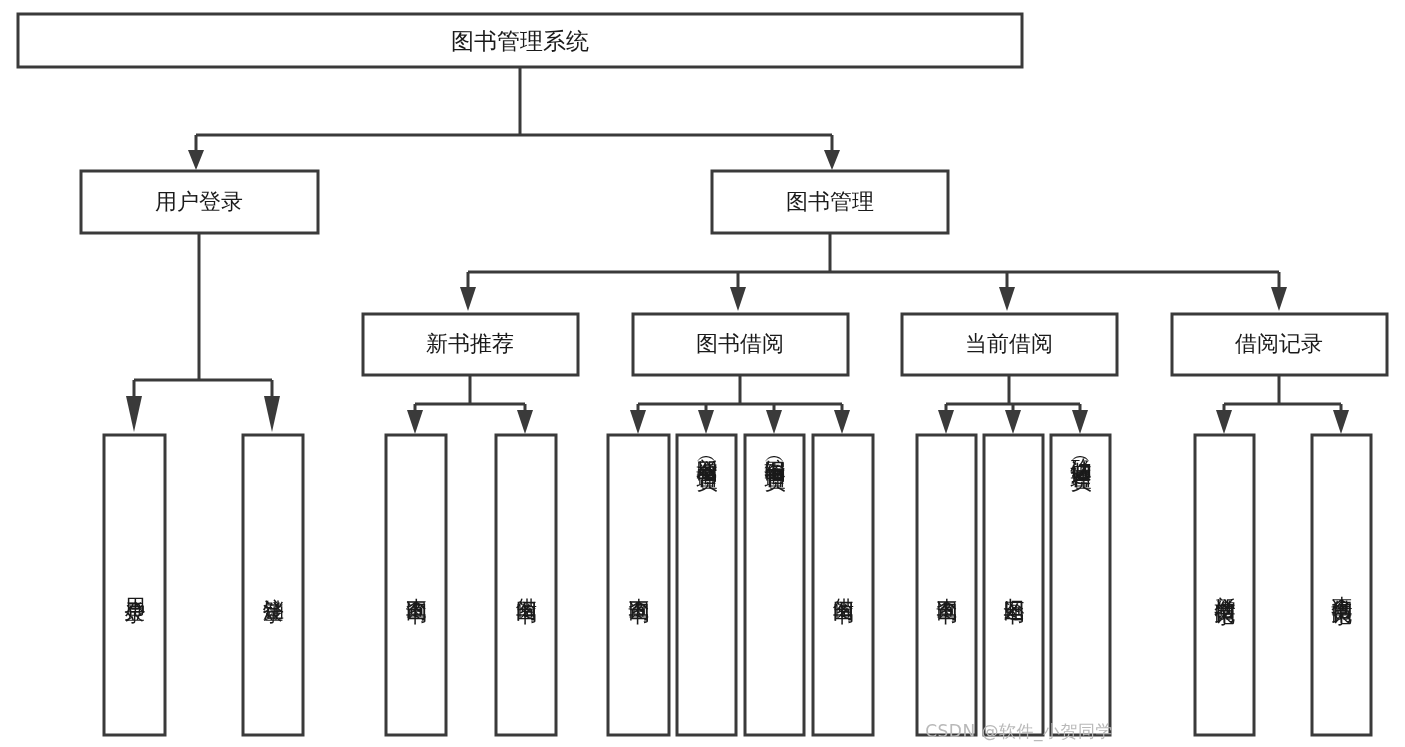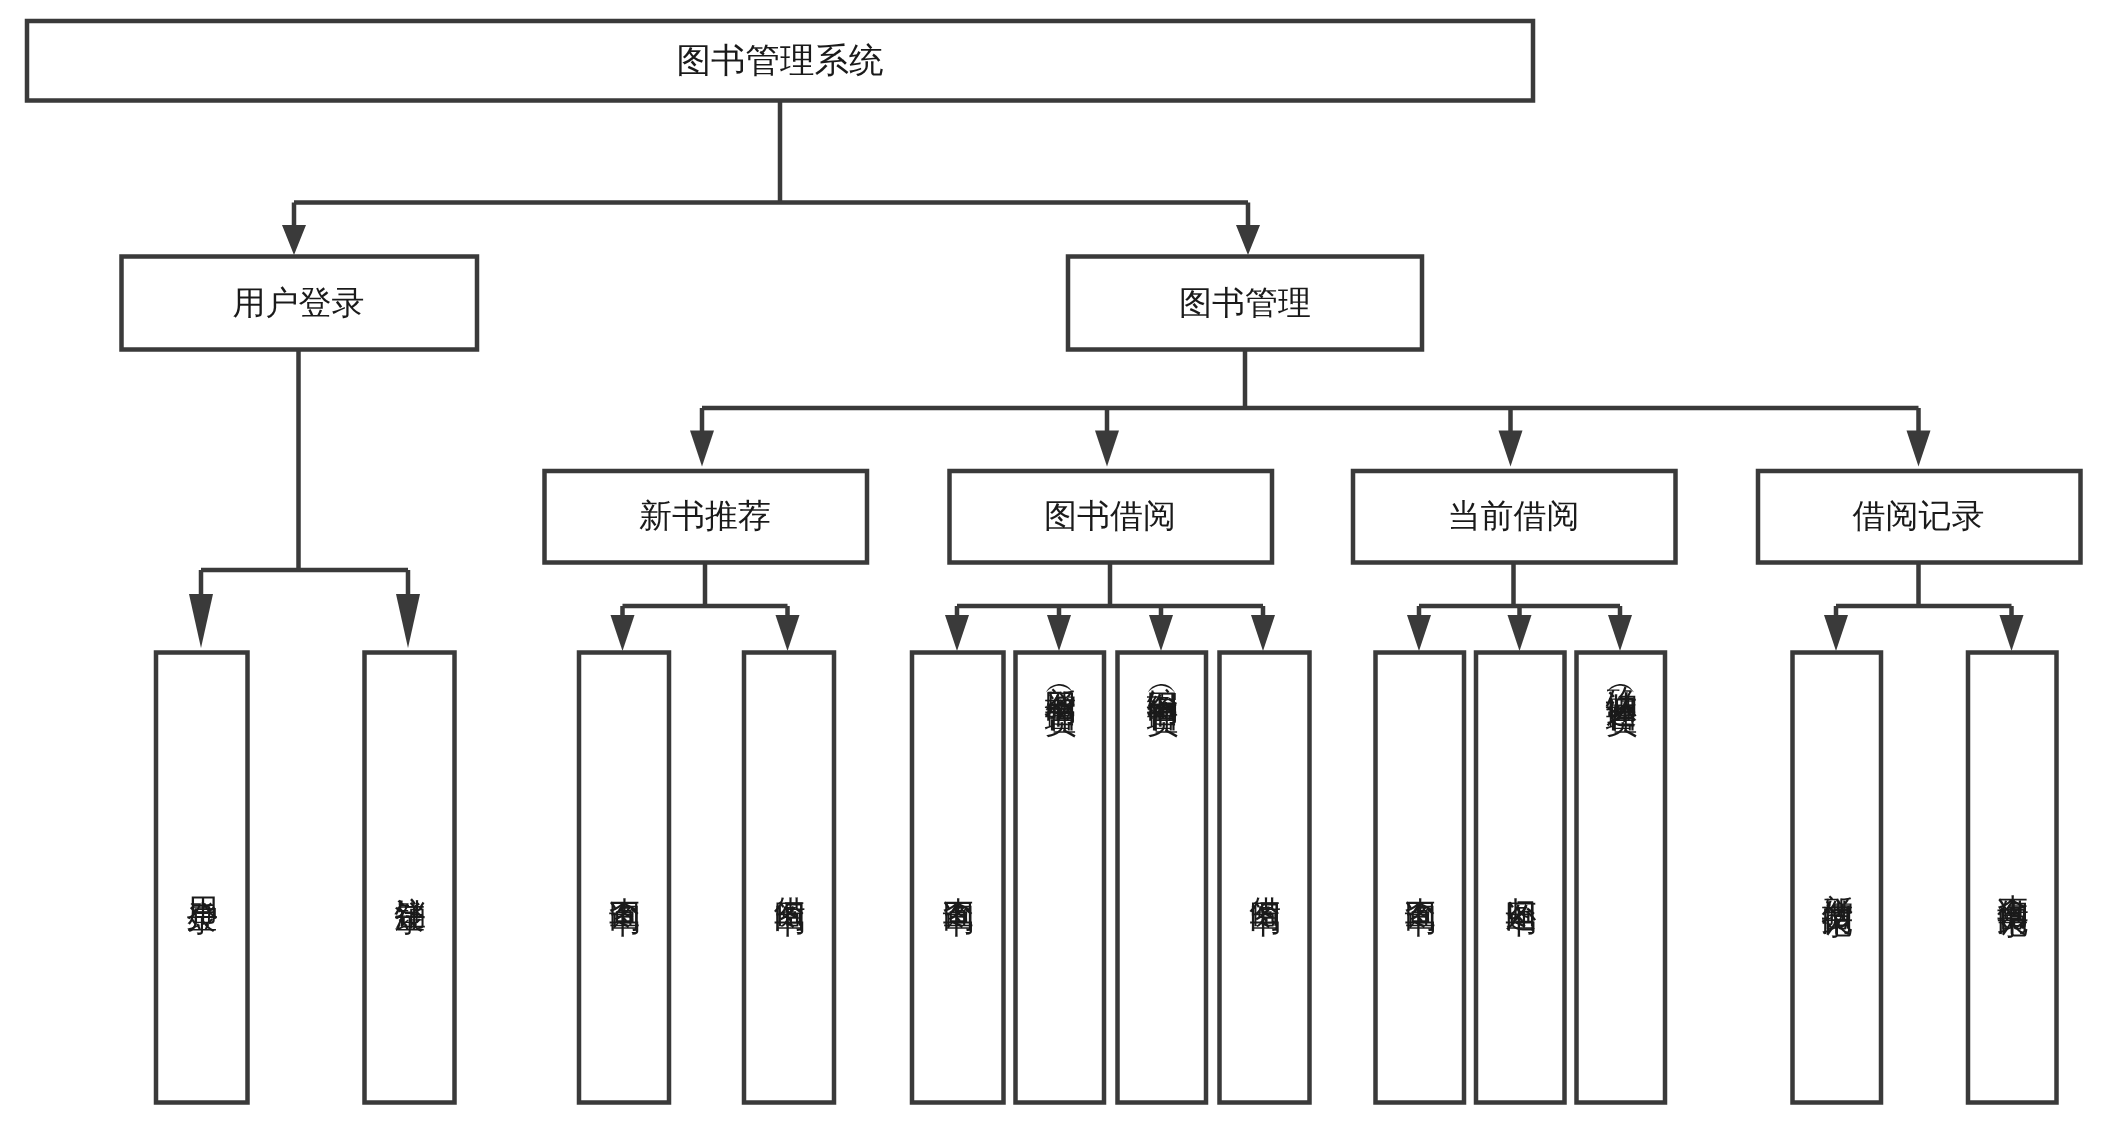--- a/index.html
+++ b/index.html
@@ -241,14 +241,15 @@
   </div>
 
   <div class="leaf-label-wrap" style="left:1195px; top:435px; width:59px; height:300px;">
     <span class="leaf-label">新增借阅记录</span>
   </div>
 
   <div class="leaf-label-wrap" style="left:1312px; top:435px; width:59px; height:300px;">
     <span class="leaf-label">查询借阅记录</span>
   </div>
 
+  <div id="watermark">CSDN @软件_小贺同学</div>
 
 </div>
 
 </body></html>

